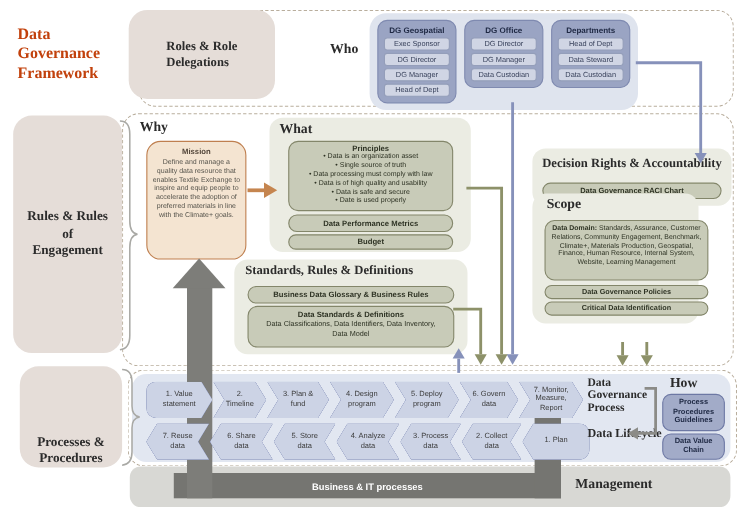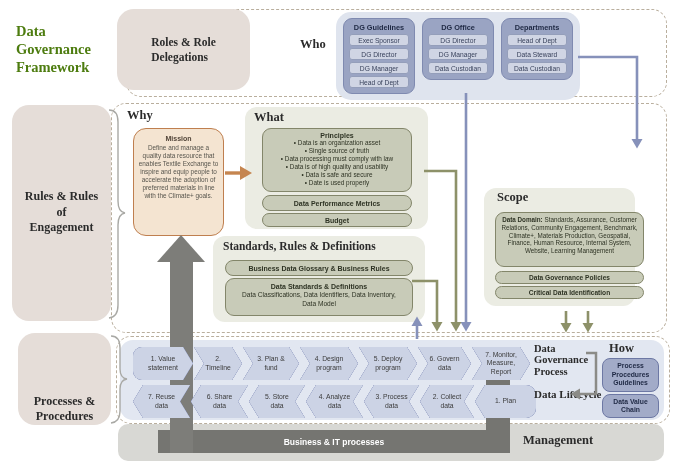--- a/index.html
+++ b/index.html
@@ -41,33 +41,33 @@
 </style>
 </head>
 <body>
 
 <div id="canvas">
 
   <div class="abs dashed" style="left:126px;top:9px;width:539px;height:86px;"></div>
   <div class="abs dashed" style="left:111px;top:103px;width:554px;height:228px;"></div>
   <div class="abs dashed" style="left:116px;top:336px;width:552px;height:86px;"></div>
 
-  <div class="abs serif pre" style="left:16px;top:22px;width:112px;font-size:14.5px;line-height:1.25;color:#4d7c0f;">Data
+  <div class="abs serif pre" style="left:16px;top:22px;width:112px;font-size:14.5px;line-height:1.25;color:#c2410c;">Data
 Governance
 Framework</div>
 
   <div class="abs pinkbox" style="left:117px;top:9px;width:133px;height:81px;display:flex;align-items:center;justify-content:center;">
     <div class="serif pre" style="font-size:11.5px;line-height:1.25;">Roles &amp; Role
 Delegations</div>
   </div>
 
   <div class="abs serif" style="left:300px;top:37px;font-size:12.5px;">Who</div>
   <div class="abs who-wrap" style="left:336px;top:12px;width:244px;">
     <div class="orgbox">
-      <h4>DG Guidelines</h4>
+      <h4>DG Geospatial</h4>
       <div class="rolepill">Exec Sponsor</div>
       <div class="rolepill">DG Director</div>
       <div class="rolepill">DG Manager</div>
       <div class="rolepill">Head of Dept</div>
     </div>
     <div class="orgbox">
       <h4>DG Office</h4>
       <div class="rolepill">DG Director</div>
       <div class="rolepill">DG Manager</div>
       <div class="rolepill">Data Custodian</div>
@@ -109,22 +109,26 @@
       <div style="font-size:6.4px;line-height:1.24;text-align:center;">• Single source of truth</div>
       <div style="font-size:6.4px;line-height:1.24;text-align:center;">• Data processing must comply with law</div>
       <div style="font-size:6.4px;line-height:1.24;text-align:center;">• Data is of high quality and usability</div>
       <div style="font-size:6.4px;line-height:1.24;text-align:center;">• Data is safe and secure</div>
       <div style="font-size:6.4px;line-height:1.24;text-align:center;">• Date is used properly</div>
     </div>
     <div class="olivebox olivetitle" style="position:absolute;left:17px;top:88px;width:150px;height:16px;border-radius:8px;font-size:7px;line-height:15px;">Data Performance Metrics</div>
     <div class="olivebox olivetitle" style="position:absolute;left:17px;top:106px;width:150px;height:14px;border-radius:7px;font-size:7px;line-height:13px;">Budget</div>
   </div>
 
-
-  <div class="abs olivewrap" style="left:484px;top:188px;width:151px;height:118px;">
+  <div class="abs olivewrap" style="left:484px;top:135px;width:181px;height:52px;">
+    <div class="serif" style="position:absolute;left:0;top:8px;width:100%;text-align:center;font-size:11.5px;">Decision Rights &amp; Accountability</div>
+    <div class="olivebox olivetitle" style="position:absolute;left:9px;top:31px;width:163px;height:15px;border-radius:8px;font-size:6.8px;line-height:14px;">Data Governance RACI Chart</div>
+  </div>
+
+  <div class="abs olivewrap" style="left:484px;top:176px;width:151px;height:118px;">
     <div class="serif" style="position:absolute;left:13px;top:2px;font-size:12.5px;">Scope</div>
     <div class="olivebox" style="position:absolute;left:11px;top:24px;width:149px;height:55px;border-radius:9px;font-size:6.3px;line-height:1.24;text-align:center;padding:3px 4px;">
       <span style="font-weight:700;">Data Domain:</span>
       <span>Standards, Assurance, Customer Relations, Community Engagement, Benchmark, Climate+, Materials Production, Geospatial, Finance, Human Resource, Internal System, Website, Learning Management</span>
     </div>
     <div class="olivebox olivetitle" style="position:absolute;left:11px;top:83px;width:149px;height:13px;border-radius:7px;font-size:6.6px;line-height:12px;">Data Governance Policies</div>
     <div class="olivebox olivetitle" style="position:absolute;left:11px;top:98px;width:149px;height:13px;border-radius:7px;font-size:6.6px;line-height:12px;">Critical Data Identification</div>
   </div>
 
   <div class="abs pinkbox" style="left:18px;top:333px;width:93px;height:92px;display:flex;align-items:flex-end;justify-content:center;">

